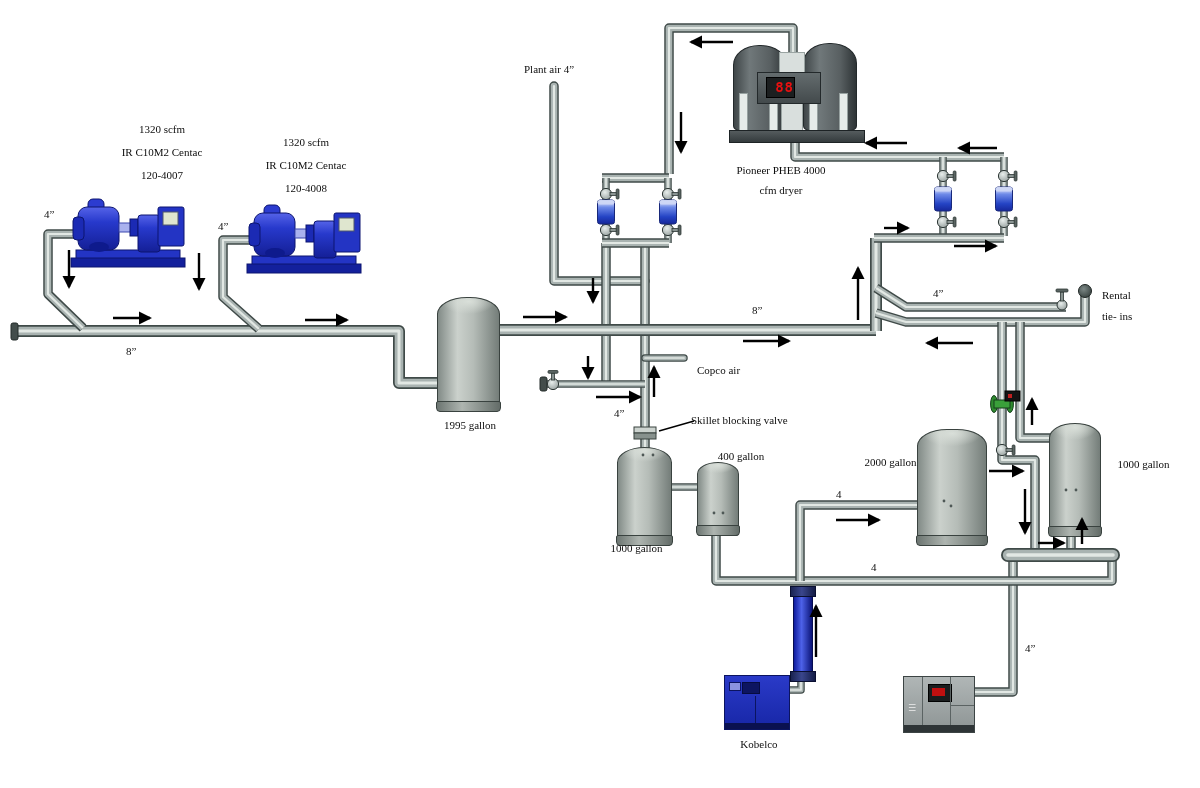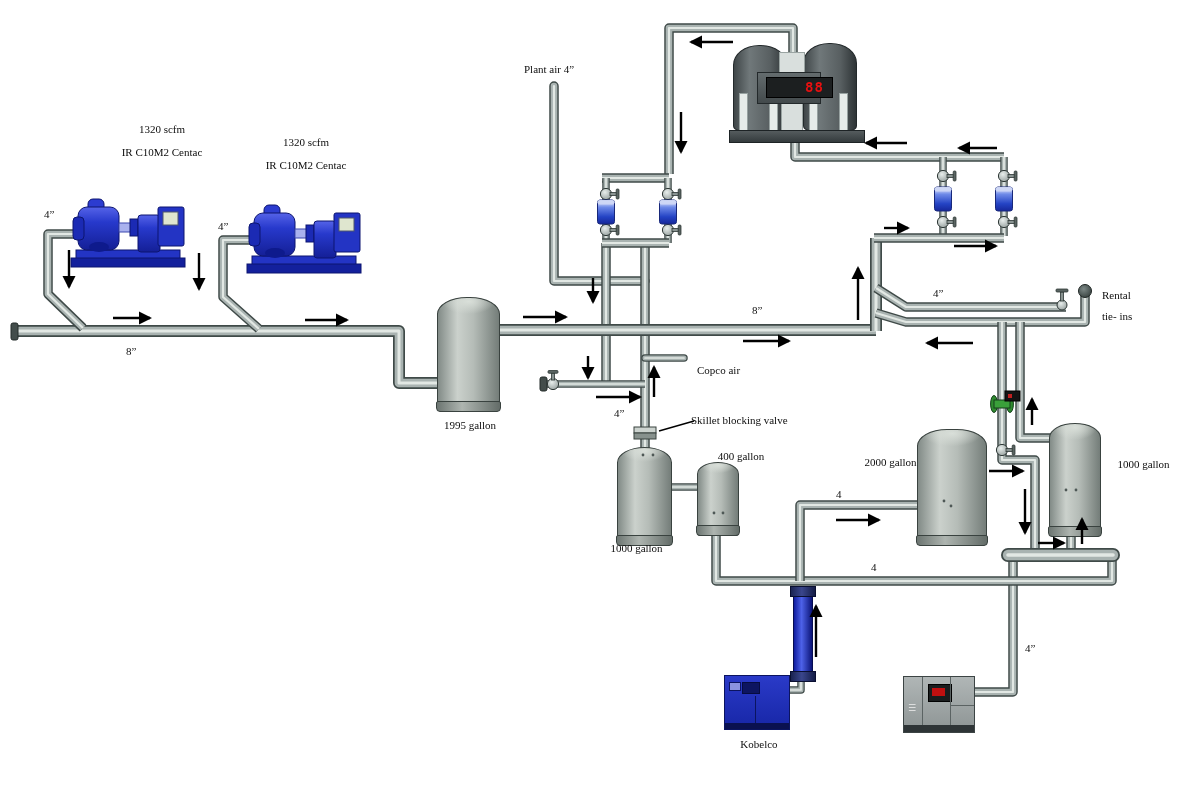--- a/index.html
+++ b/index.html
@@ -37,21 +37,21 @@
 
   .equip{position:absolute;z-index:2;}
   .tower{position:absolute;border:1px solid #23292b;
     border-radius:26px 26px 7px 7px / 20px 20px 5px 5px;
     background:linear-gradient(90deg,#3f4648,#70787a 30%,#585f61 70%,#2e3436);}
   .leg{position:absolute;z-index:3;width:7px;height:37px;background:#e6ebe9;border:1px solid #97a1a0;}
   .dryer-box{position:absolute;z-index:3;background:linear-gradient(#646c6e,#434a4c);
     border:1px solid #23292b;}
   .led{position:absolute;left:8px;top:4px;width:27px;height:19px;background:#1c1f20;
     border:1px solid #000;color:#e81010;font-family:"DejaVu Sans Mono",monospace;
-    font-weight:bold;font-size:14px;text-align:left;line-height:19px;letter-spacing:1px;padding-left:38px;}
+    font-weight:bold;font-size:14px;text-align:right;line-height:19px;letter-spacing:1px;}
   .dryer-base{position:absolute;z-index:3;background:linear-gradient(#555c5e,#343b3d);
     border:1px solid #1d2325;}
   .white-block{position:absolute;z-index:2;background:#d9dfdd;border:1px solid #9aa4a2;}
 
   .kobelco{position:absolute;z-index:3;background:linear-gradient(#2a3ac8,#1726a6);
     border:1px solid #0b1460;}
   .hose{position:absolute;z-index:3;background:linear-gradient(90deg,#101ca0,#4d62e8 42%,#0b1478);
     border:1px solid #060c50;}
   .flange{position:absolute;z-index:4;background:linear-gradient(90deg,#1a2350,#3a468c 45%,#141c46);
     border:1px solid #0a0f30;}
@@ -409,32 +409,38 @@
       <line class="fa" x1="1038" y1="543" x2="1064" y2="543" marker-end="url(#ah)"></line>
       <line class="fa" x1="1082" y1="544" x2="1082" y2="519" marker-end="url(#ah)"></line>
       <line class="fa" x1="836" y1="520" x2="879" y2="520" marker-end="url(#ah)"></line>
       <line class="fa" x1="816" y1="657" x2="816" y2="606" marker-end="url(#ah)"></line>
     </g>
   </svg>
 
   <div class="lbl ctr comp-lbl" style="left:72px;top:118px;width:180px">
     <div>1320 scfm</div>
     <div>IR C10M2 Centac</div>
+    <div>120-4007</div>
   </div>
   <div class="lbl ctr comp-lbl" style="left:216px;top:131px;width:180px">
     <div>1320 scfm</div>
     <div>IR C10M2 Centac</div>
+    <div>120-4008</div>
   </div>
 
   <div class="lbl" style="left:44px;top:204px">4”</div>
   <div class="lbl" style="left:218px;top:216px">4”</div>
   <div class="lbl" style="left:126px;top:341px">8”</div>
   <div class="lbl" style="left:752px;top:300px">8”</div>
 
   <div class="lbl" style="left:524px;top:59px">Plant air 4”</div>
+  <div class="lbl ctr" style="left:701px;top:160px;width:160px">
+    <div>Pioneer PHEB 4000</div>
+    <div>cfm dryer</div>
+  </div>
 
   <div class="lbl ctr" style="left:420px;top:415px;width:100px">1995 gallon</div>
   <div class="lbl" style="left:697px;top:360px">Copco air</div>
   <div class="lbl" style="left:614px;top:403px">4”</div>
   <div class="lbl" style="left:691px;top:410px">Skillet blocking valve</div>
 
   <div class="lbl ctr" style="left:698px;top:446px;width:86px">400 gallon</div>
   <div class="lbl ctr" style="left:589px;top:538px;width:95px">1000 gallon</div>
   <div class="lbl ctr" style="left:843px;top:452px;width:95px">2000 gallon</div>
   <div class="lbl ctr" style="left:1096px;top:454px;width:95px">1000 gallon</div>

